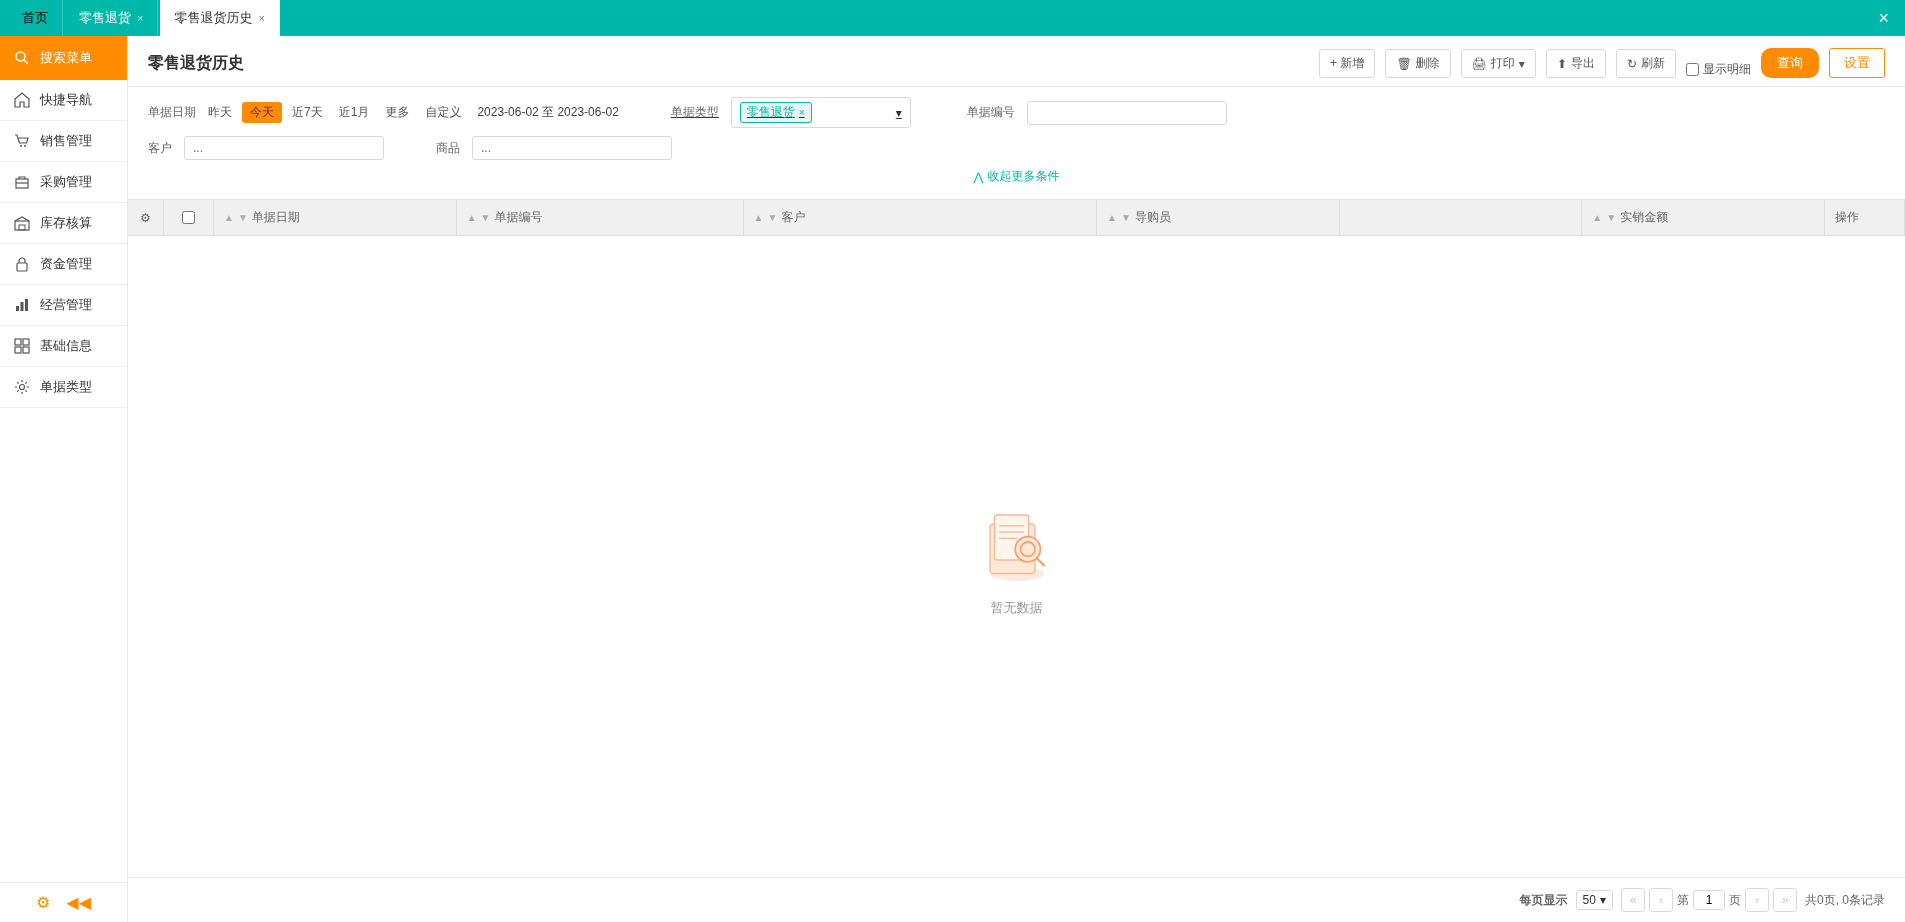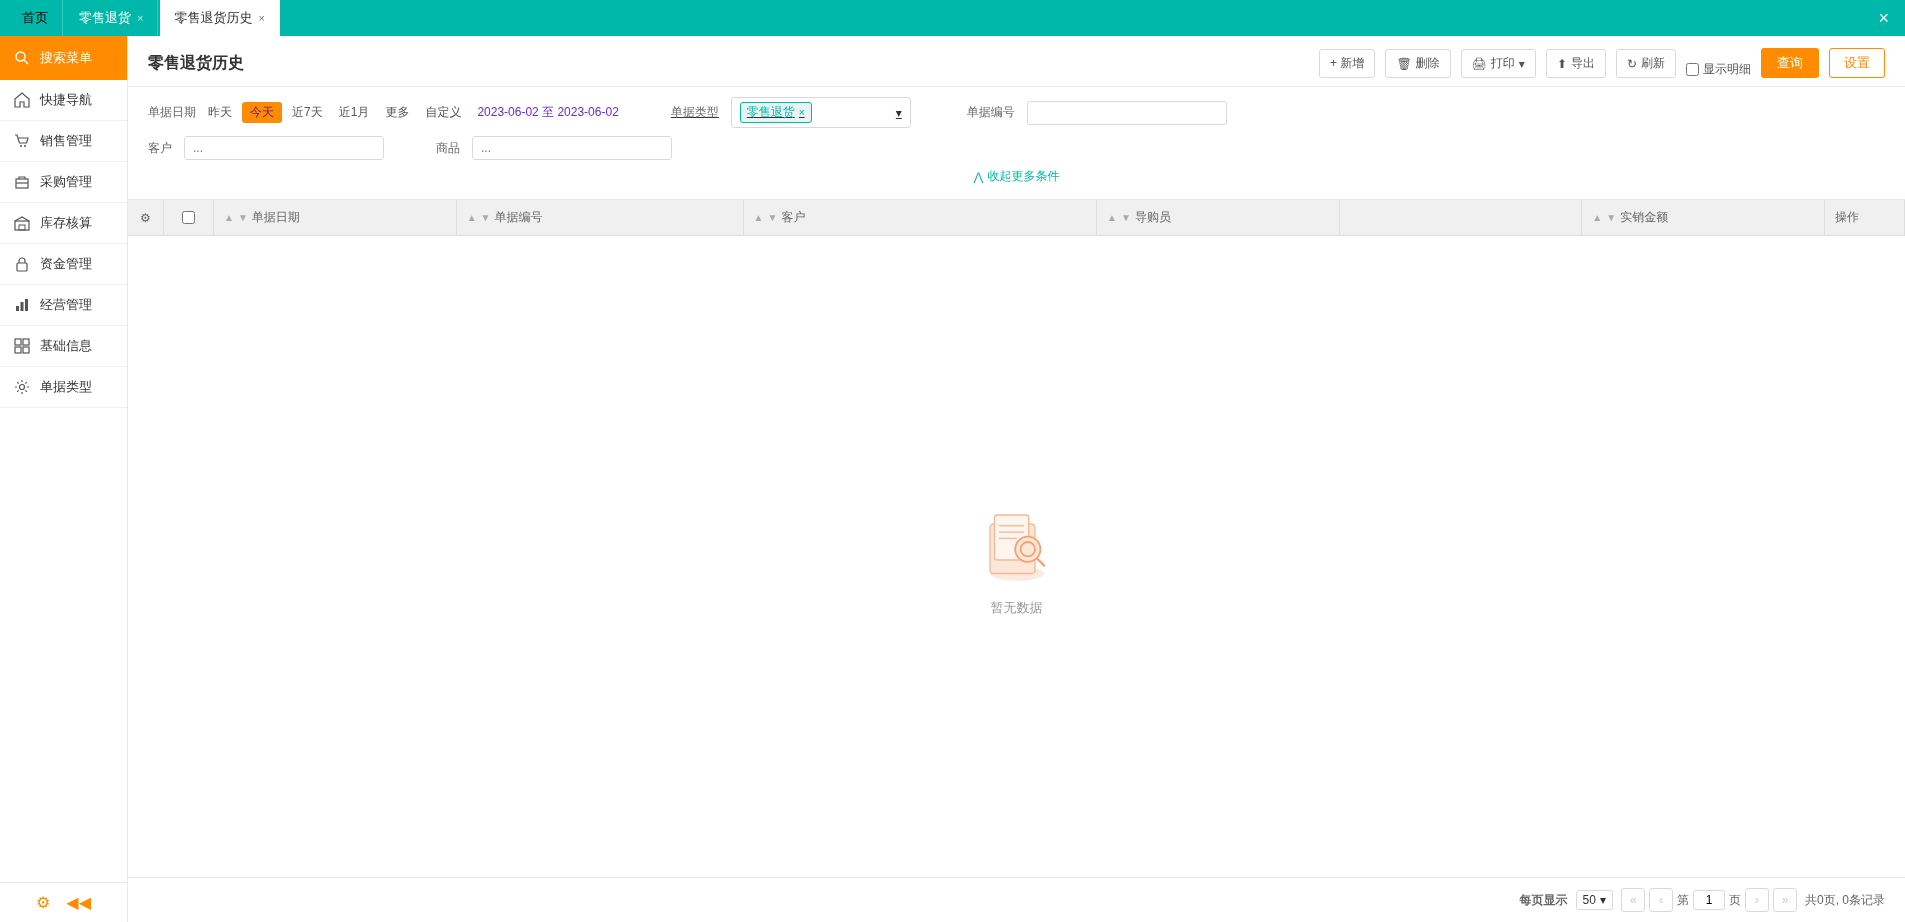--- a/index.html
+++ b/index.html
@@ -27,33 +27,33 @@
     .sidebar-label { font-size: 13px; color: #333; }
     .sidebar-bottom { margin-top: auto; border-top: 1px solid #e8e8e8; display: flex; align-items: center; justify-content: center; gap: 16px; padding: 10px; }
     .sidebar-bottom-icon { cursor: pointer; color: #ff8c00; font-size: 16px; }
 
     
     .main-content { flex: 1; display: flex; flex-direction: column; overflow: hidden; background: #f5f5f5; }
     .page-header { background: #fff; padding: 12px 20px 8px; border-bottom: 1px solid #e8e8e8; display: flex; align-items: center; justify-content: space-between; flex-shrink: 0; }
     .page-title { font-size: 16px; font-weight: bold; color: #333; }
     .header-actions { display: flex; align-items: flex-end; gap: 10px; }
     .btn-action { display: flex; align-items: center; gap: 4px; padding: 5px 10px; border: 1px solid #d9d9d9; background: #fff; border-radius: 3px; cursor: pointer; font-size: 12px; color: #555; }
-    .btn-query { background: #ff8c00; color: #fff; border: none; padding: 6px 16px; border-radius: 3px; cursor: pointer; font-size: 13px; }
+    .btn-query { background: #ff8c00; color: #fff; border: none; padding: 6px 16px; border-radius: 10px; cursor: pointer; font-size: 13px; }
     .btn-set { background: #fff; color: #ff8c00; border: 1px solid #ff8c00; padding: 5px 14px; border-radius: 3px; cursor: pointer; font-size: 13px; }
     .checkbox-label { display: flex; align-items: center; gap: 4px; font-size: 12px; color: #555; }
 
     
     .filter-area { background: #fff; padding: 10px 20px; border-bottom: 1px solid #e8e8e8; flex-shrink: 0; }
     .filter-row { display: flex; align-items: center; gap: 16px; margin-bottom: 8px; flex-wrap: wrap; }
     .filter-item { display: flex; align-items: center; gap: 6px; }
     .filter-label { font-size: 12px; color: #666; white-space: nowrap; }
     .filter-dates { display: flex; align-items: center; gap: 4px; }
     .date-btn { padding: 2px 6px; font-size: 12px; cursor: pointer; border: none; background: none; color: #555; }
     .date-btn.active { background: #ff8c00; color: #701a75; border-radius: 3px; padding: 2px 8px; }
-    .date-range { font-size: 12px; color: #6d28d9; margin-left: 4px; }
+    .date-range { font-size: 12px; color: #404040; margin-left: 4px; }
     .filter-input { border: 1px solid #d9d9d9; border-radius: 3px; padding: 4px 8px; font-size: 12px; min-width: 200px; color: #999; }
     .filter-select { border: 1px solid #d9d9d9; border-radius: 3px; padding: 4px 8px; font-size: 12px; display: flex; align-items: center; gap: 4px; min-width: 180px; cursor: pointer; }
     .tag-item { background: #e8f4f3; border: 1px solid #00b8a9; border-radius: 3px; padding: 1px 6px; font-size: 12px; color: #00b8a9; display: flex; align-items: center; gap: 4px; }
     .tag-close { cursor: pointer; font-size: 10px; }
     .collapse-btn { display: flex; align-items: center; gap: 4px; color: #00b8a9; font-size: 12px; cursor: pointer; margin: 4px auto; width: fit-content; }
 
     
     .table-area { flex: 1; background: #fff; margin: 0; overflow: auto; display: flex; flex-direction: column; }
     .table-header { display: flex; align-items: center; background: #f0f0f0; border-bottom: 1px solid #ddd; padding: 0; height: 36px; flex-shrink: 0; }
     .th { display: flex; align-items: center; padding: 0 10px; font-size: 12px; color: #666; border-right: 1px solid #ddd; height: 100%; white-space: nowrap; gap: 4px; }

